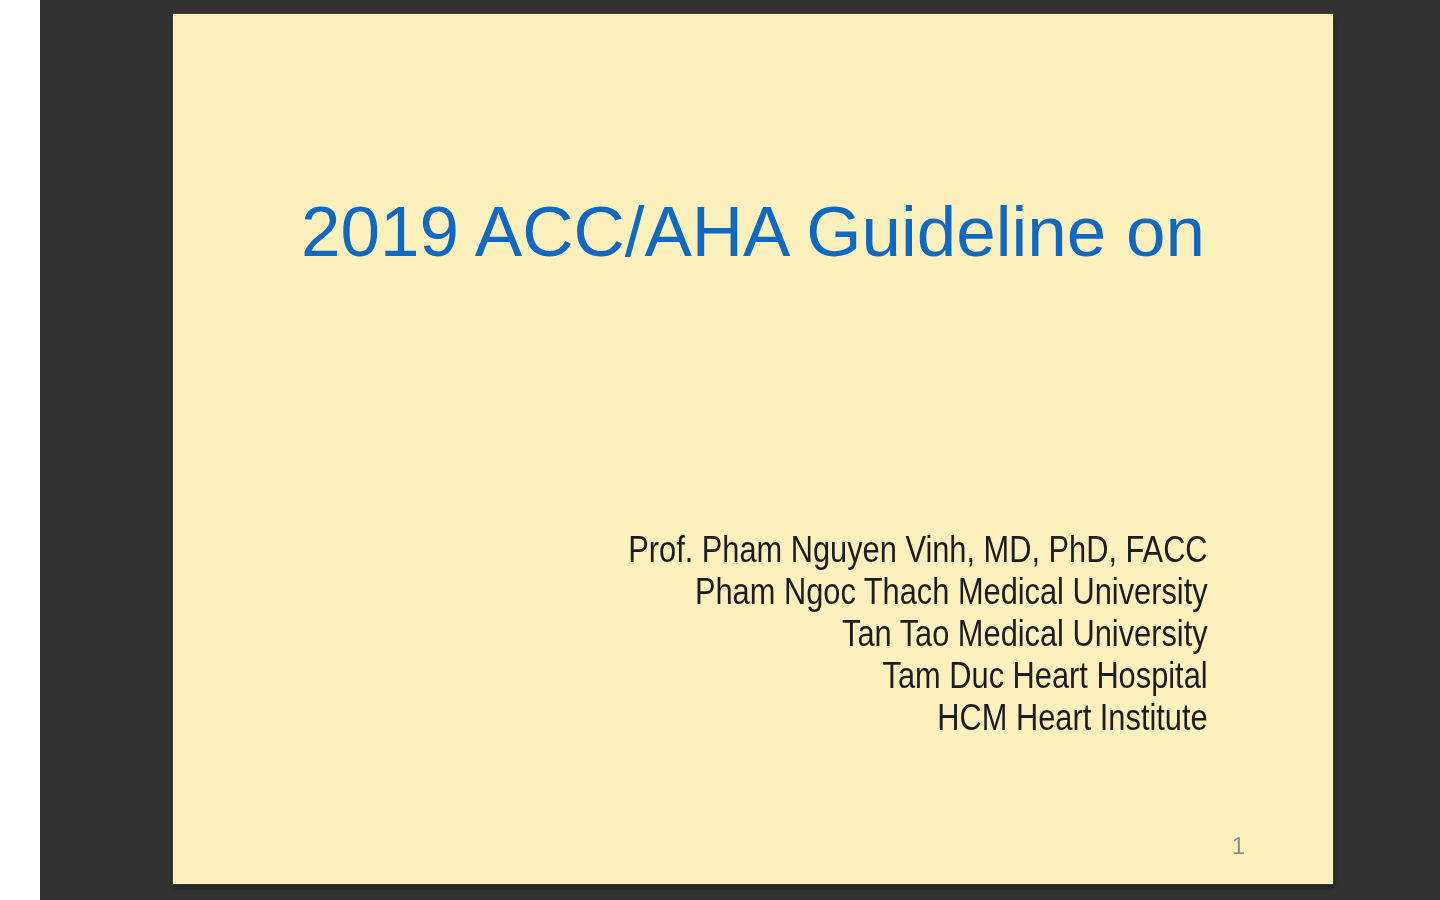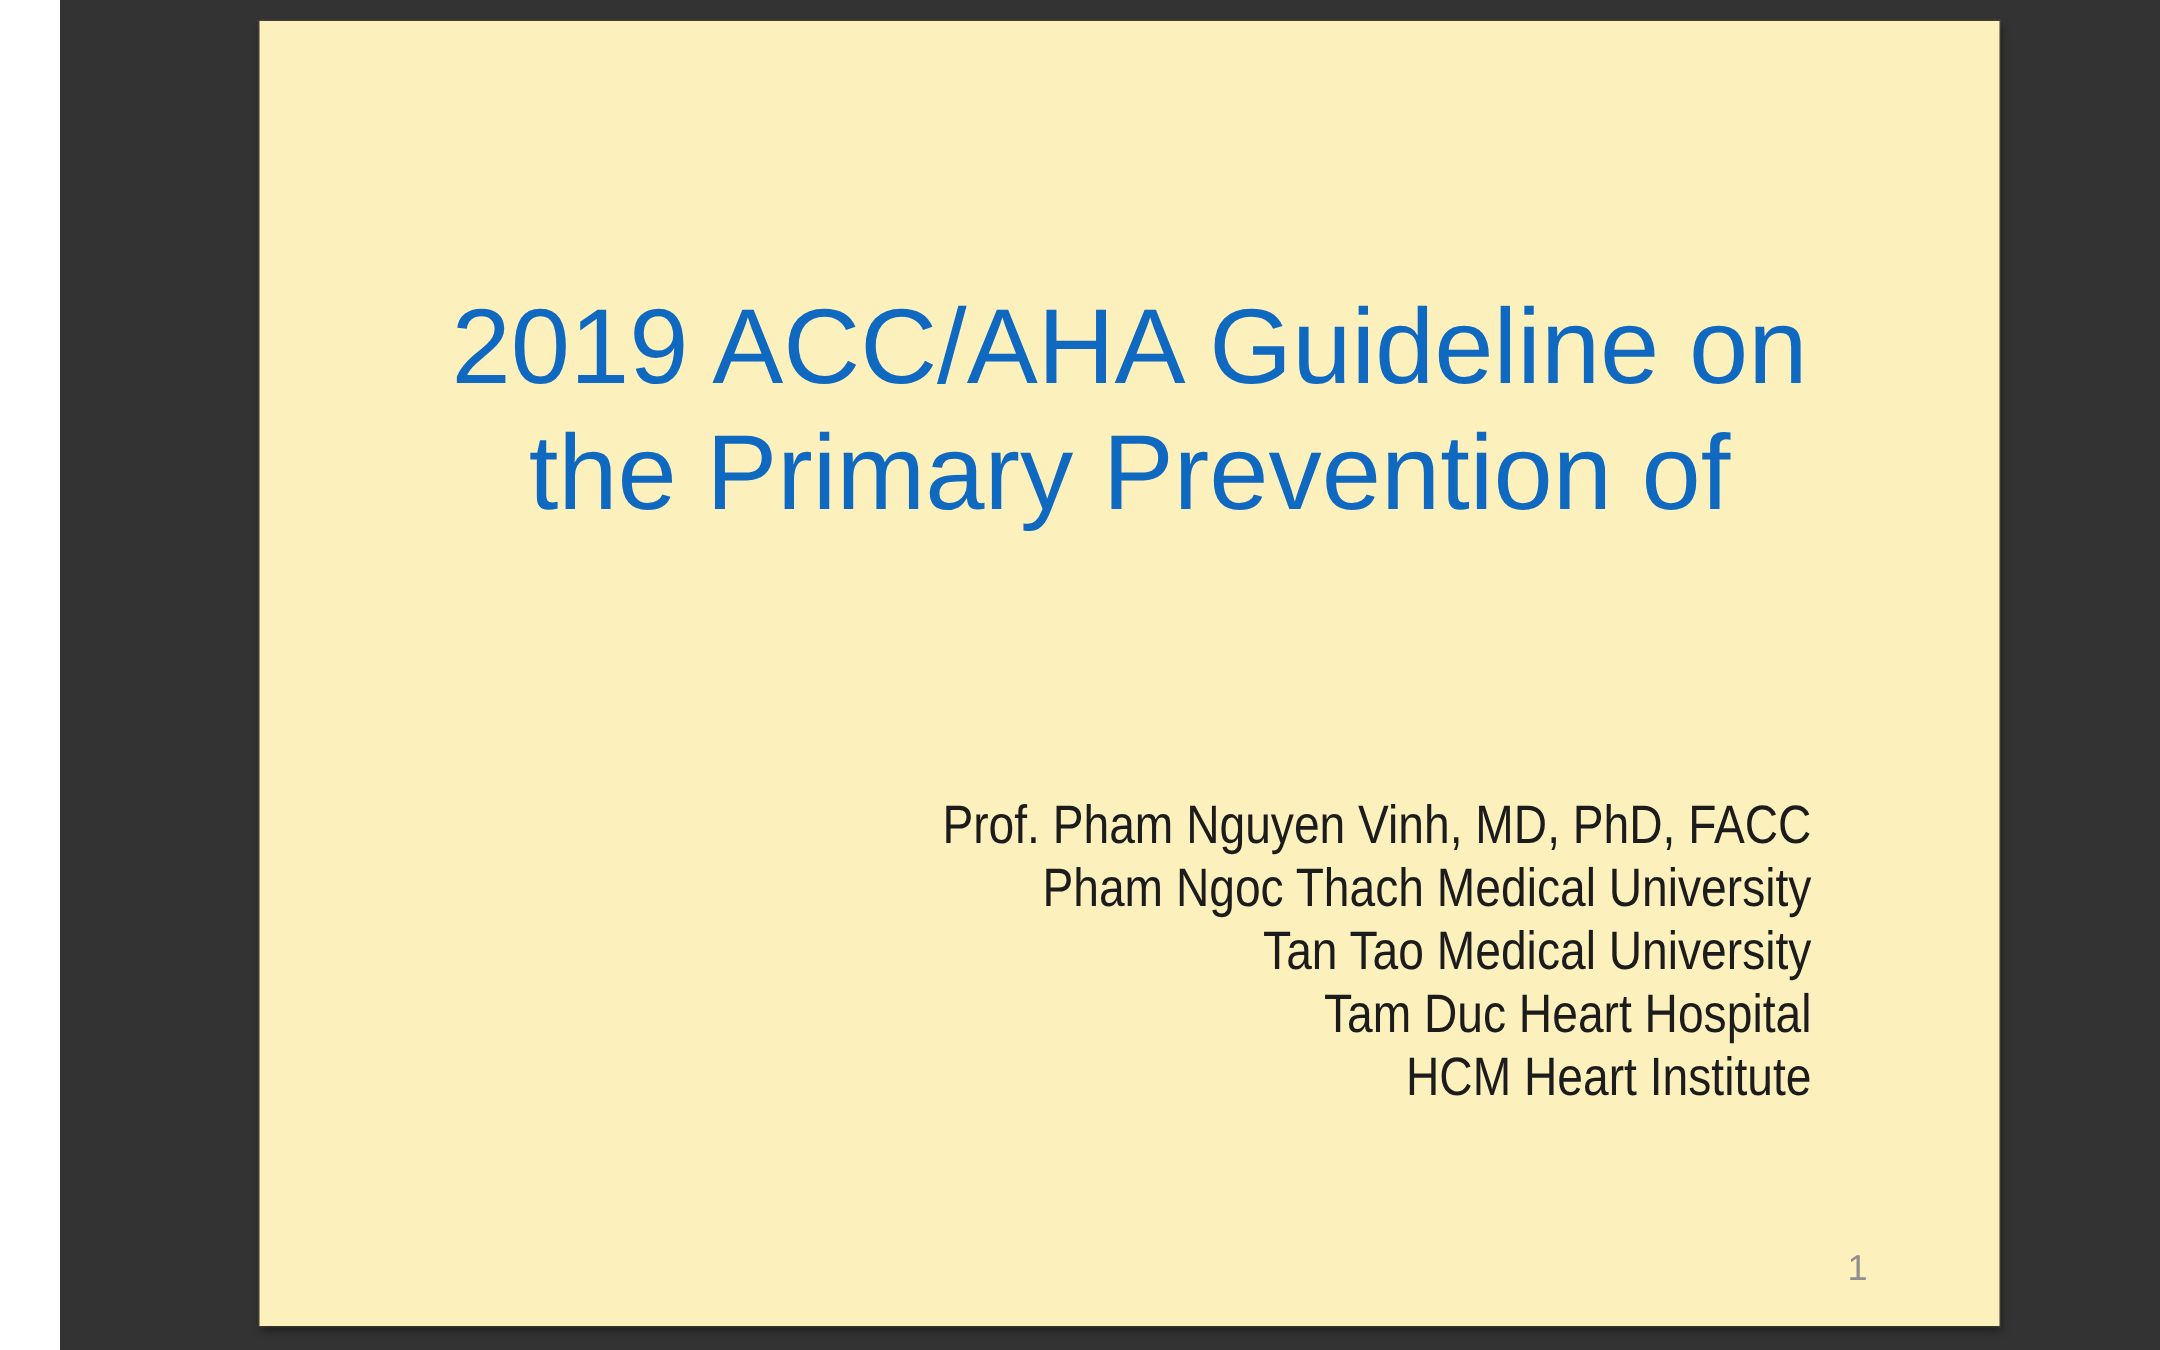--- a/index.html
+++ b/index.html
@@ -70,21 +70,20 @@
 </style>
 </head>
 <body>
 
 <div class="canvas">
 
   <div class="slide">
 
     <div class="slide-title">
       <div>2019 ACC/AHA Guideline on</div>
-      <div>the Primary Prevention of</div>
     </div>
 
     <div class="author-block">
       <div>Prof. Pham Nguyen Vinh, MD, PhD, FACC</div>
       <div>Pham Ngoc Thach Medical University</div>
       <div>Tan Tao Medical University</div>
       <div>Tam Duc Heart Hospital</div>
       <div>HCM Heart Institute</div>
     </div>
 

